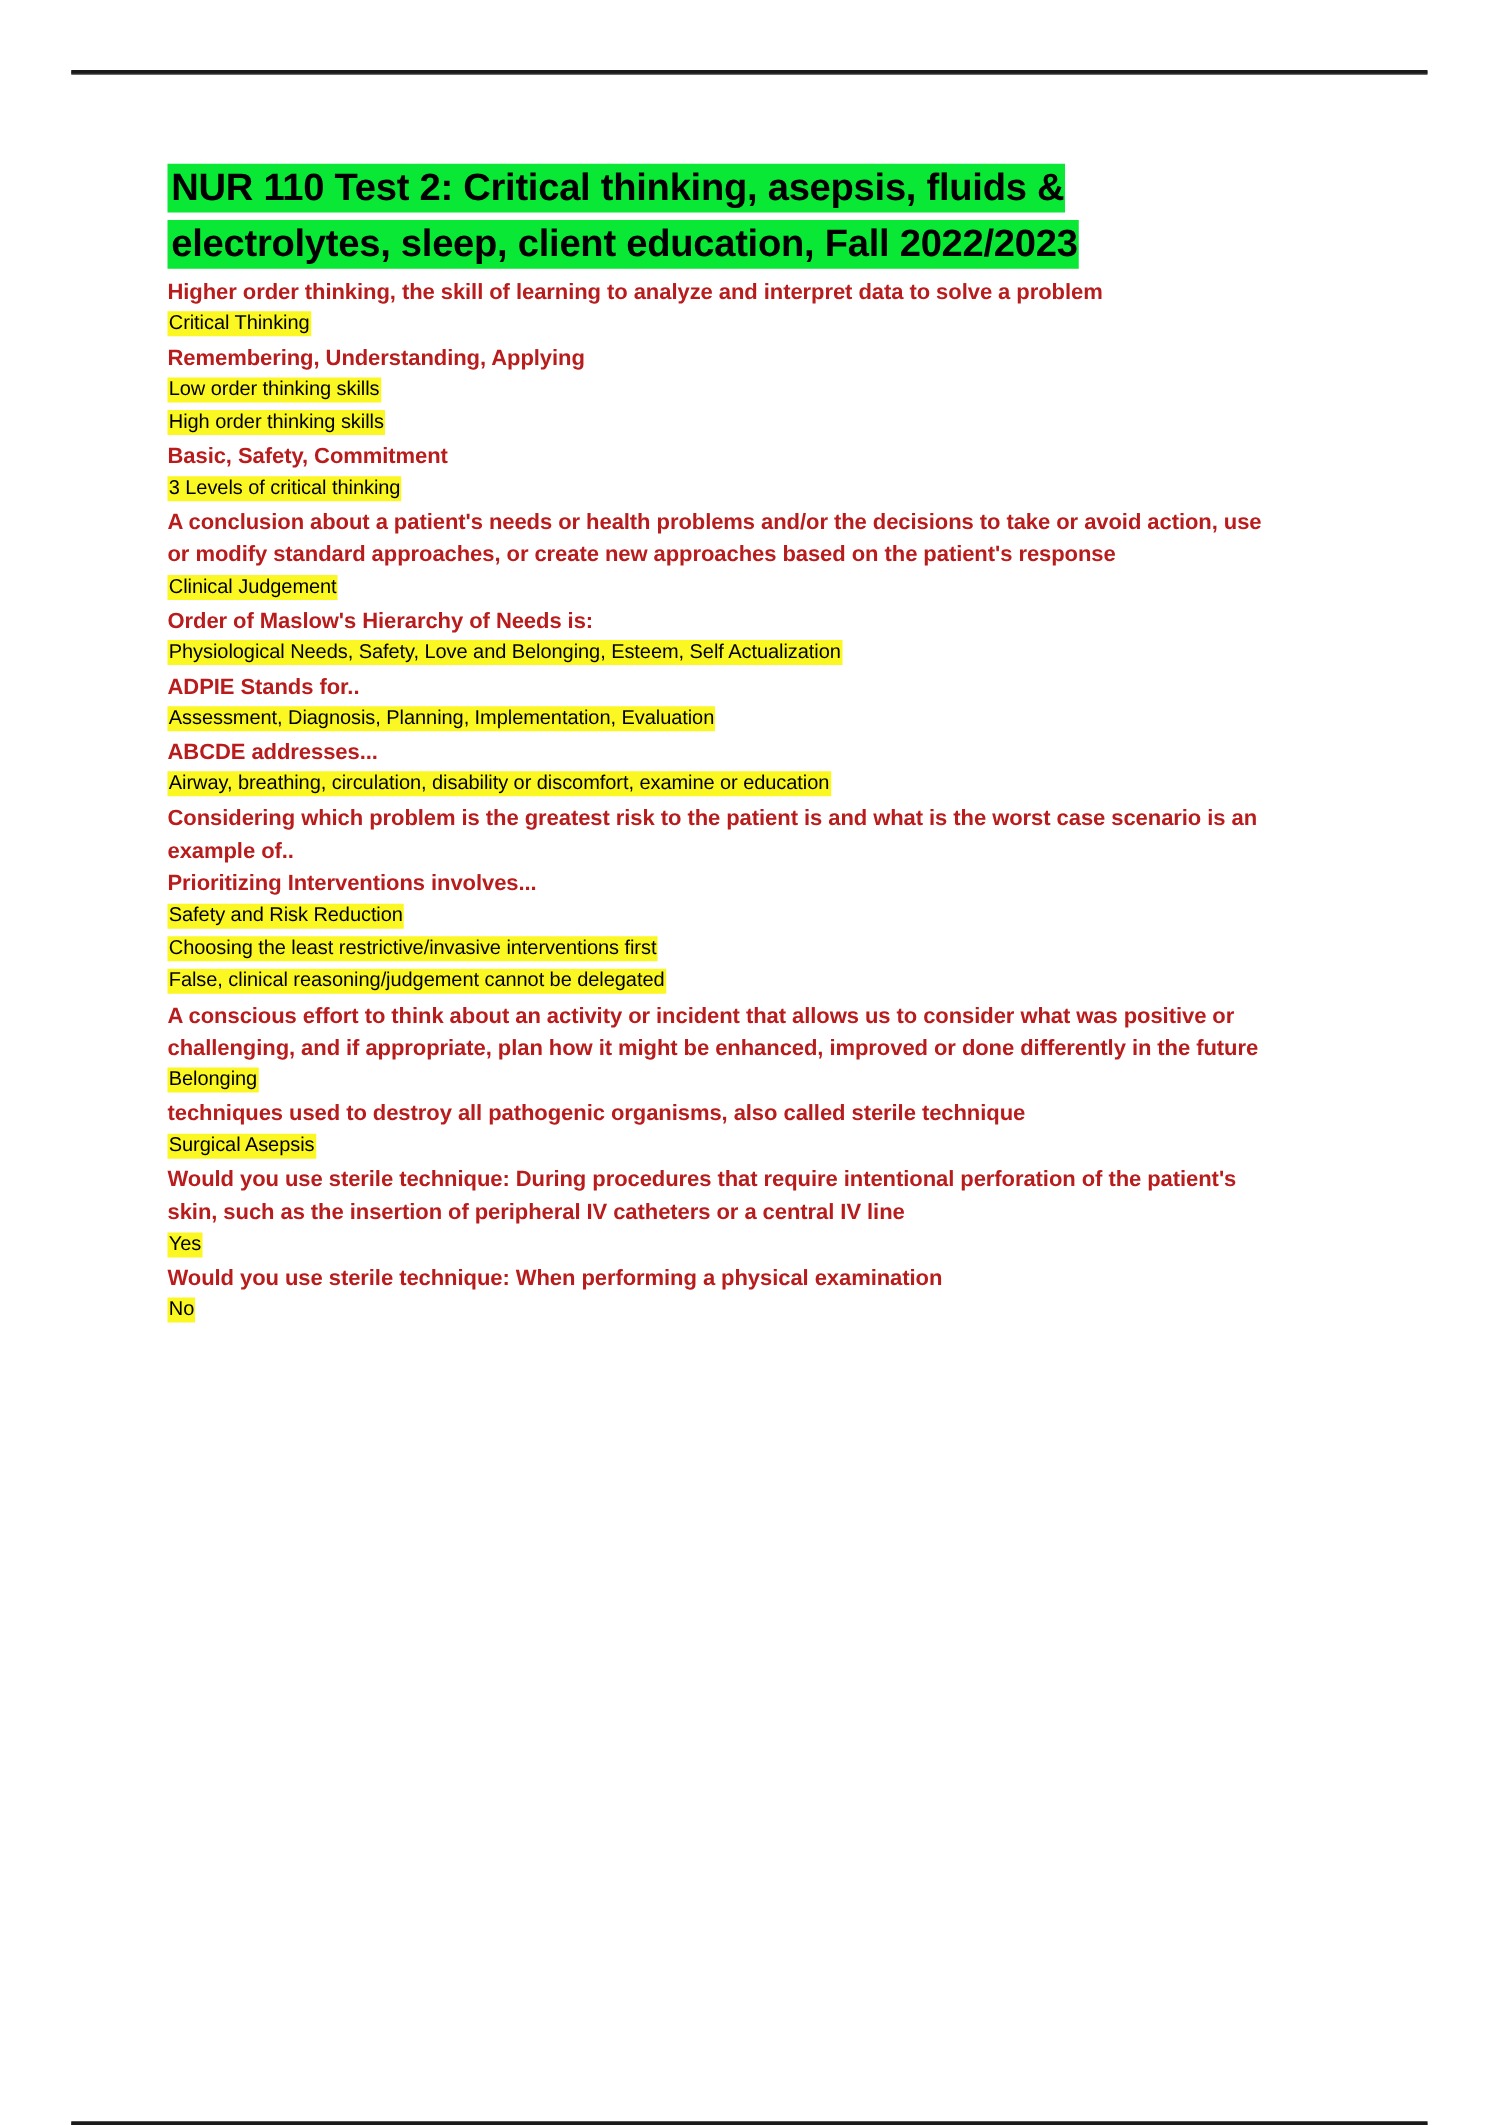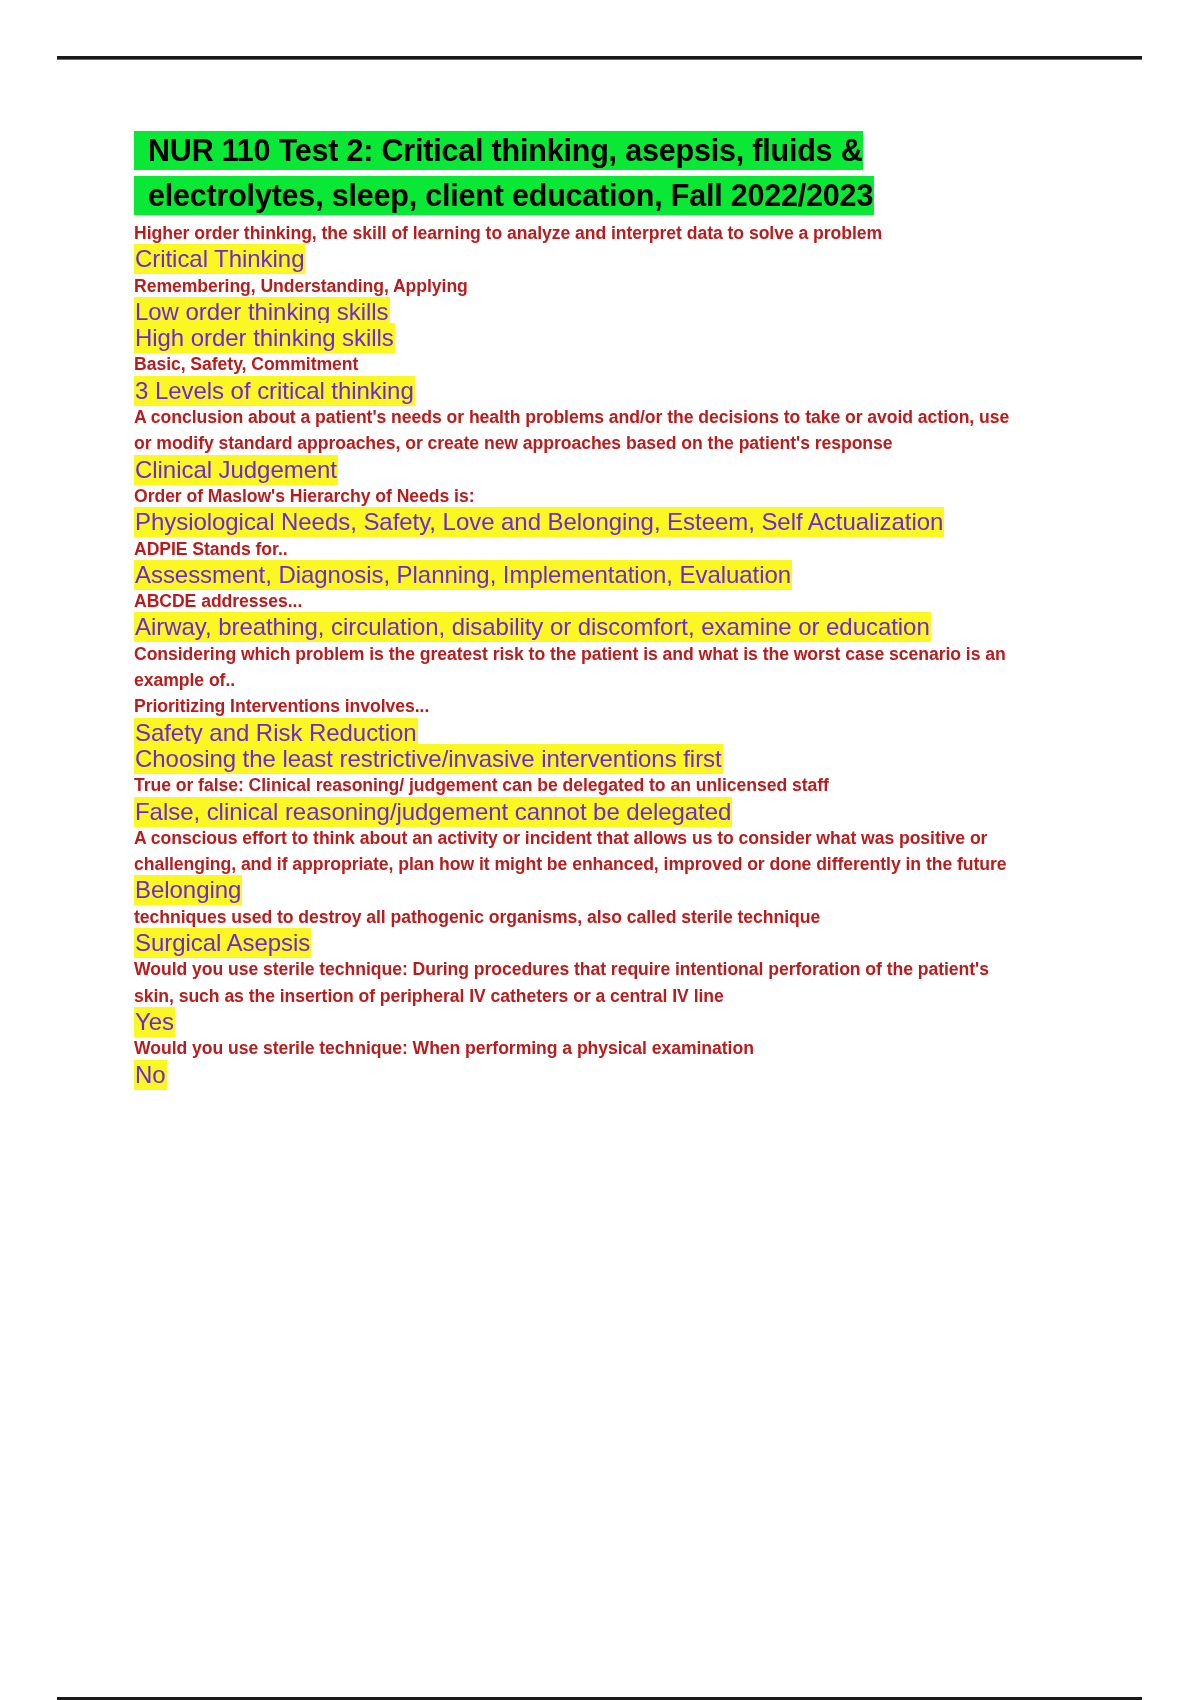--- a/index.html
+++ b/index.html
@@ -50,21 +50,21 @@
     line-height: 45px;
     font-weight: 700;
     letter-spacing: -0.2px;
     color: #000000;
     font-family: "Liberation Sans", "DejaVu Sans", sans-serif;
   }
   .doc-title .hl-green {
     background: #08e835;
     box-decoration-break: clone;
     -webkit-box-decoration-break: clone;
-    padding: 2px 1px 3px 14px;
+    padding: 2px 1px 3px 3px;
   }
 
   
   .qa-list {
     margin: 0;
     padding: 0;
     list-style: none;
   }
   .line {
     margin: 0;
@@ -75,24 +75,24 @@
   .line.prompt {
     font-size: 17.6px;
     line-height: 26.3px;
     font-weight: 700;
     color: #b91c1c;
     letter-spacing: -0.05px;
   }
 
   
   .line.answer {
-    font-size: 24px;
+    font-size: 16px;
     line-height: 26.3px;
     font-weight: 400;
-    color: #6d28d9;
+    color: #000000;
     letter-spacing: -0.05px;
   }
   .line.answer > span {
     background: #fbf723;
     box-decoration-break: clone;
     -webkit-box-decoration-break: clone;
     padding: 1px 1px 2px 1px;
   }
 </style>
 </head>
@@ -119,21 +119,20 @@
         <p class="line prompt">Order of Maslow's Hierarchy of Needs is:</p>
         <p class="line answer"><span>Physiological Needs, Safety, Love and Belonging, Esteem, Self Actualization</span></p>
         <p class="line prompt">ADPIE Stands for..</p>
         <p class="line answer"><span>Assessment, Diagnosis, Planning, Implementation, Evaluation</span></p>
         <p class="line prompt">ABCDE addresses...</p>
         <p class="line answer"><span>Airway, breathing, circulation, disability or discomfort, examine or education</span></p>
         <p class="line prompt">Considering which problem is the greatest risk to the patient is and what is the worst case scenario is an example of..</p>
         <p class="line prompt">Prioritizing Interventions involves...</p>
         <p class="line answer"><span>Safety and Risk Reduction</span></p>
         <p class="line answer"><span>Choosing the least restrictive/invasive interventions first</span></p>
-        <p class="line prompt">True or false: Clinical reasoning/ judgement can be delegated to an unlicensed staff</p>
         <p class="line answer"><span>False, clinical reasoning/judgement cannot be delegated</span></p>
         <p class="line prompt">A conscious effort to think about an activity or incident that allows us to consider what was positive or challenging, and if appropriate, plan how it might be enhanced, improved or done differently in the future</p>
         <p class="line answer"><span>Belonging</span></p>
         <p class="line prompt">techniques used to destroy all pathogenic organisms, also called sterile technique</p>
         <p class="line answer"><span>Surgical Asepsis</span></p>
         <p class="line prompt">Would you use sterile technique: During procedures that require intentional perforation of the patient's skin, such as the insertion of peripheral IV catheters or a central IV line</p>
         <p class="line answer"><span>Yes</span></p>
         <p class="line prompt">Would you use sterile technique: When performing a physical examination</p>
         <p class="line answer"><span>No</span></p>
       </div>

